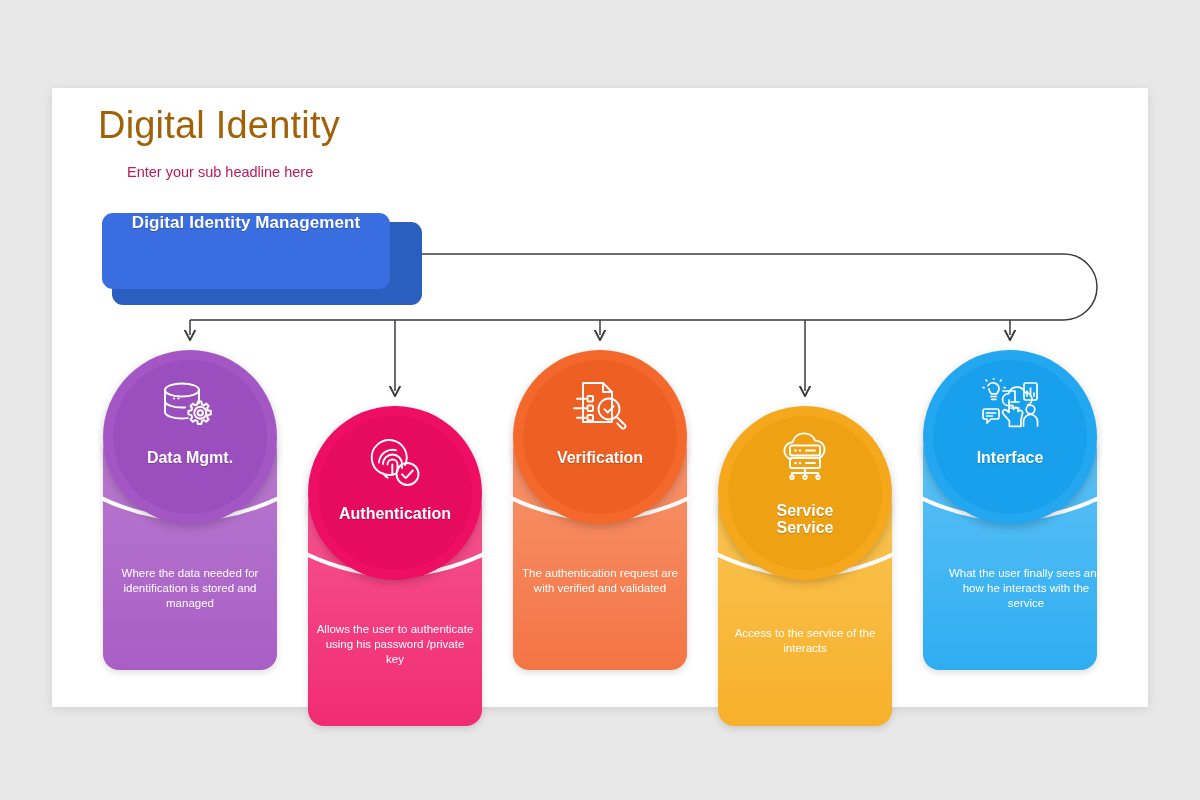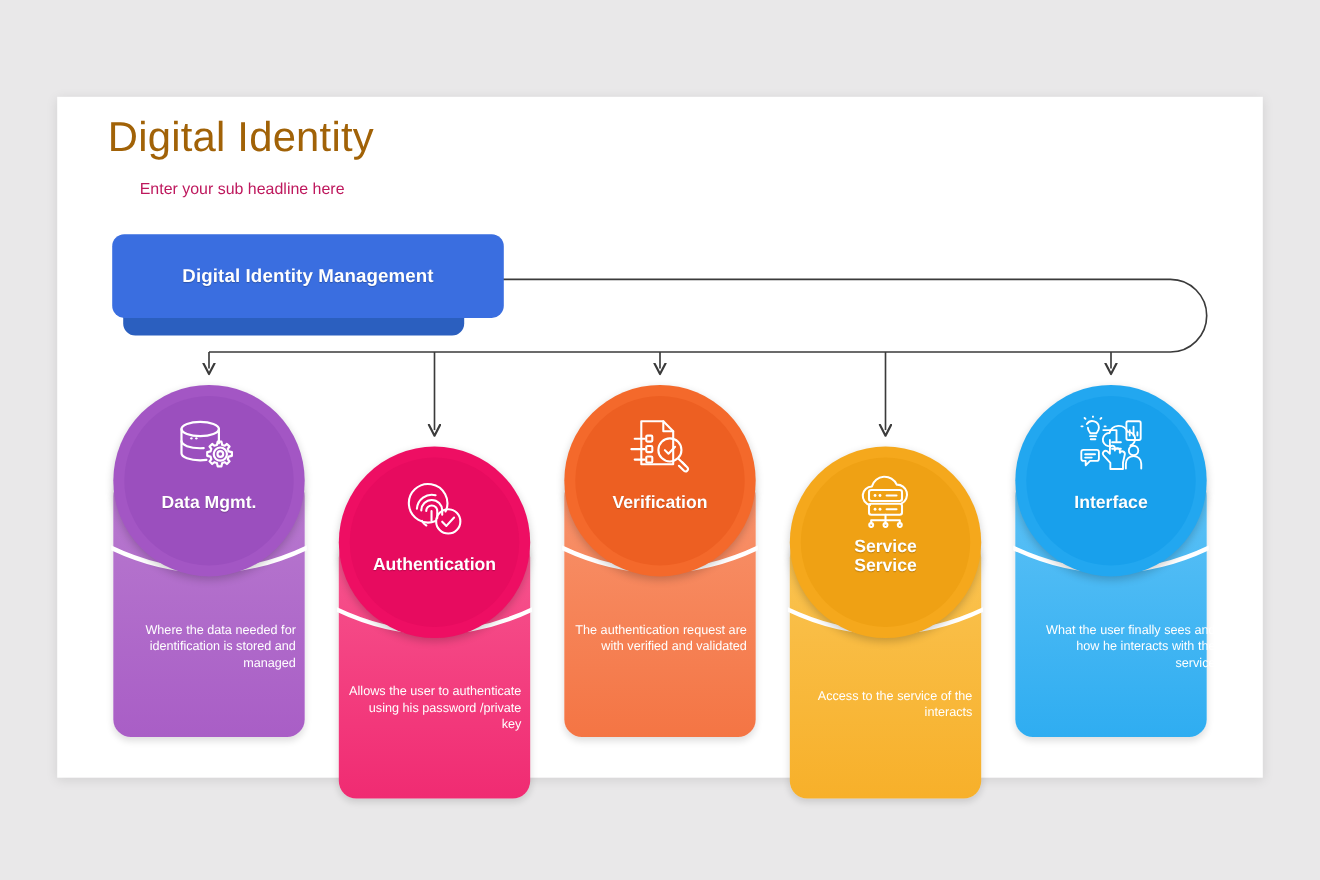--- a/index.html
+++ b/index.html
@@ -26,54 +26,54 @@
     position:absolute;left:47px;top:76px;
     font-size:14.5px;color:#be185d;white-space:nowrap;margin-left:28px;
   }
   
   #root-node{position:absolute;left:50px;top:125px;width:310px;height:83px;}
   #root-shadow{
     position:absolute;left:10px;top:9px;width:310px;height:83px;
     background:#2B5FBF;border-radius:11px;
   }
   #root-box{
-    position:absolute;left:0;top:0;width:356px;height:76px;
+    position:absolute;left:0;top:0;width:288px;height:76px;
     background:#3A6EE0;border-radius:11px;
-    display:flex;align-items:center;justify-content:center;
+    display:flex;align-items:flex-start;justify-content:center;
   }
   #root-label{
     color:#fff;font-size:17px;font-weight:bold;letter-spacing:.1px;
     text-shadow:0 1px 1px rgba(0,0,0,.25);
   }
   
   #connectors{position:absolute;left:0;top:0;width:1096px;height:619px;pointer-events:none;}
   
   .card{position:absolute;width:174px;}
   .card-body{
     position:absolute;left:0;width:174px;border-radius:16px;
     box-shadow:0 3px 7px rgba(0,0,0,.13);
   }
   .card-desc{
     position:absolute;left:8px;width:158px;
-    text-align:right;color:#ffffff;font-size:11.5px;line-height:15px;
+    text-align:center;color:#ffffff;font-size:11.5px;line-height:15px;
   }
   .circle-wrap{position:absolute;left:0;top:0;width:174px;height:174px;}
   .circle-outer{
     position:absolute;left:0;top:0;width:174px;height:174px;border-radius:50%;
     box-shadow:0 3px 8px rgba(0,0,0,.20);
   }
   .circle-inner{
     position:absolute;left:10px;top:10px;width:154px;height:154px;border-radius:50%;
   }
   .circle-label{
     position:absolute;left:0;right:0;top:99px;text-align:center;
     color:#ffffff;font-size:16px;font-weight:bold;line-height:17px;
     text-shadow:0 1px 1px rgba(0,0,0,.22);
   }
-  .circle-label.two-line{top:83px;}
+  .circle-label.two-line{top:96px;}
   .circle-icon{position:absolute;left:50%;top:30px;transform:translateX(-50%);}
   .arc{position:absolute;left:-2px;width:178px;height:44px;overflow:hidden;}
 </style>
 </head>
 <body>
 
 <div id="slide">
 
   <div id="page-title">Digital Identity</div>
   <div id="page-subtitle">Enter your sub headline here</div>

